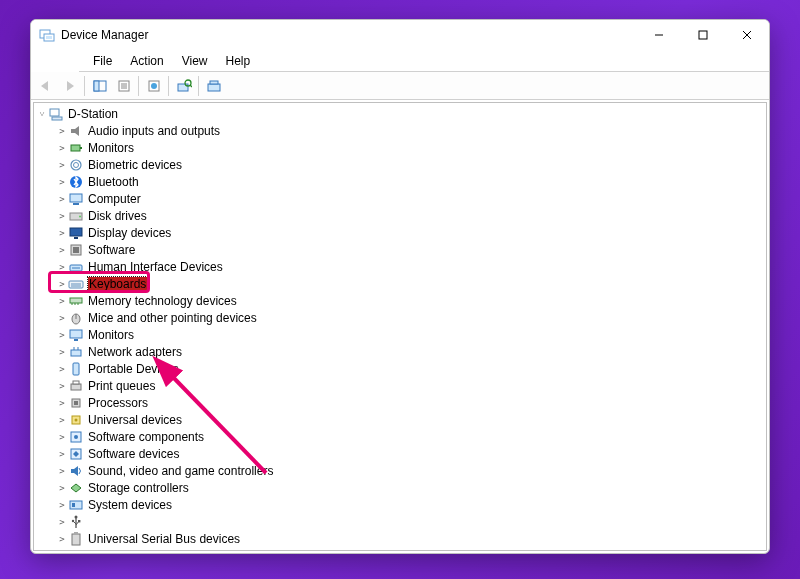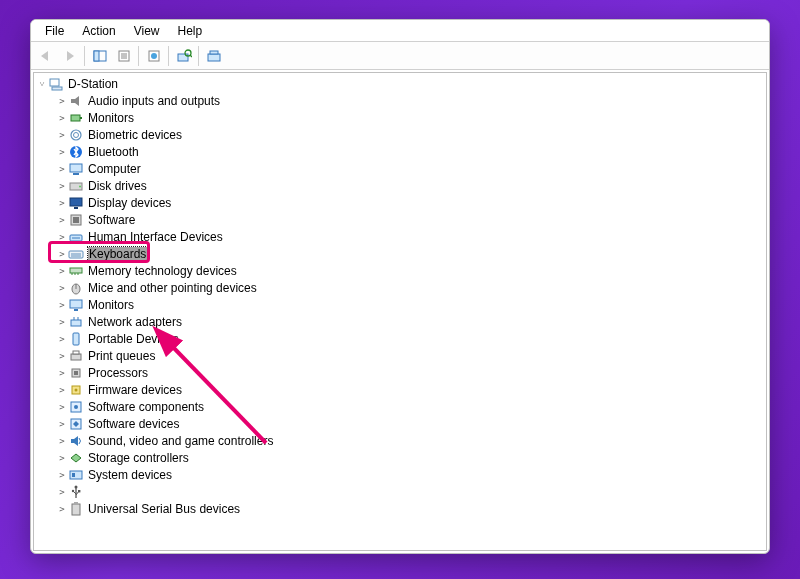--- a/index.html
+++ b/index.html
@@ -37,20 +37,21 @@
   .titlebar .spacer { flex: 1; }
   .win-btn { width: 44px; height: 30px; display:flex; align-items:center; justify-content:center; }
   
   .menubar {
     height: 22px;
     display:flex;
     align-items:center;
     padding-left: 5px;
     border-bottom: 1px solid #d0d0d0;
     background:#fff;
+    margin-left:48px;
   }
   .menubar .item { padding: 2px 9px; font-size:12px; }
   
   .toolbar {
     height: 28px;
     display:flex;
     align-items:center;
     padding-left: 3px;
     gap: 1px;
     border-bottom: 1px solid #d0d0d0;
@@ -92,21 +93,21 @@
   .tree-row .chev {
     width: 12px; text-align:center;
     font-size: 9px; color:#666;
     font-family: monospace;
   }
   .tree-row .icon {
     width: 16px; height: 16px; margin-right: 4px;
     display:flex; align-items:center; justify-content:center;
   }
   .tree-row.selected .label {
-    background: #a3a3a3;
+    background: #b91c1c;
     outline: 1px dotted #222;
     padding: 0 1px;
   }
   .depth-0 { padding-left: 2px; }
   .depth-1 { padding-left: 22px; }
   
   .highlight-rect {
     position:absolute;
     border: 3px solid #e6006e;
     border-radius: 4px;
@@ -116,20 +117,47 @@
   .annot-arrow {
     position:absolute;
     pointer-events:none;
   }
 </style>
 </head>
 <body>
 
 <div class="window">
 
+  <div class="titlebar">
+    <span class="app-icon">
+      <svg viewBox="0 0 16 16" width="16" height="16">
+        <rect x="1" y="3" width="10" height="8" fill="#fff" stroke="#6aa2d8"></rect>
+        <rect x="5" y="7" width="10" height="7" fill="#fff" stroke="#6aa2d8"></rect>
+        <rect x="7" y="9" width="6" height="3" fill="#cde6fb"></rect>
+      </svg>
+    </span>
+    <span class="title">Device Manager</span>
+    <span class="spacer"></span>
+    <div class="win-btn">
+      <svg width="10" height="10">
+          <line x1="1" y1="5" x2="9" y2="5" stroke="#000" stroke-width="1"></line>
+        </svg>
+    </div>
+    <div class="win-btn">
+      <svg width="10" height="10">
+          <rect x="1" y="1" width="8" height="8" fill="none" stroke="#000" stroke-width="1"></rect>
+        </svg>
+    </div>
+    <div class="win-btn close">
+      <svg width="10" height="10">
+          <line x1="1" y1="1" x2="9" y2="9" stroke="#000" stroke-width="1"></line>
+          <line x1="9" y1="1" x2="1" y2="9" stroke="#000" stroke-width="1"></line>
+        </svg>
+    </div>
+  </div>
 
   <div class="menubar">
     <span class="item">File</span>
     <span class="item">Action</span>
     <span class="item">View</span>
     <span class="item">Help</span>
   </div>
 
   <div class="toolbar">
     <div class="tbtn disabled">
@@ -366,21 +394,21 @@
           <span class="label">Processors</span>
         </div>
         <div class="tree-row depth-1">
           <span class="chev">&gt;</span>
           <span class="icon">
             <svg width="16" height="16" viewBox="0 0 16 16">
               <rect x="4" y="4" width="8" height="8" fill="#f4e28a" stroke="#b59b1a"></rect>
               <circle cx="8" cy="8" r="1.5" fill="#b59b1a"></circle>
             </svg>
           </span>
-          <span class="label">Firmware devices</span>
+          <span class="label">Universal devices</span>
         </div>
         <div class="tree-row depth-1">
           <span class="chev">&gt;</span>
           <span class="icon">
             <svg width="16" height="16" viewBox="0 0 16 16">
               <rect x="3" y="3" width="10" height="10" fill="#e0efff" stroke="#3a7abd"></rect>
               <circle cx="8" cy="8" r="2" fill="#3a7abd"></circle>
             </svg>
           </span>
           <span class="label">Software components</span>

